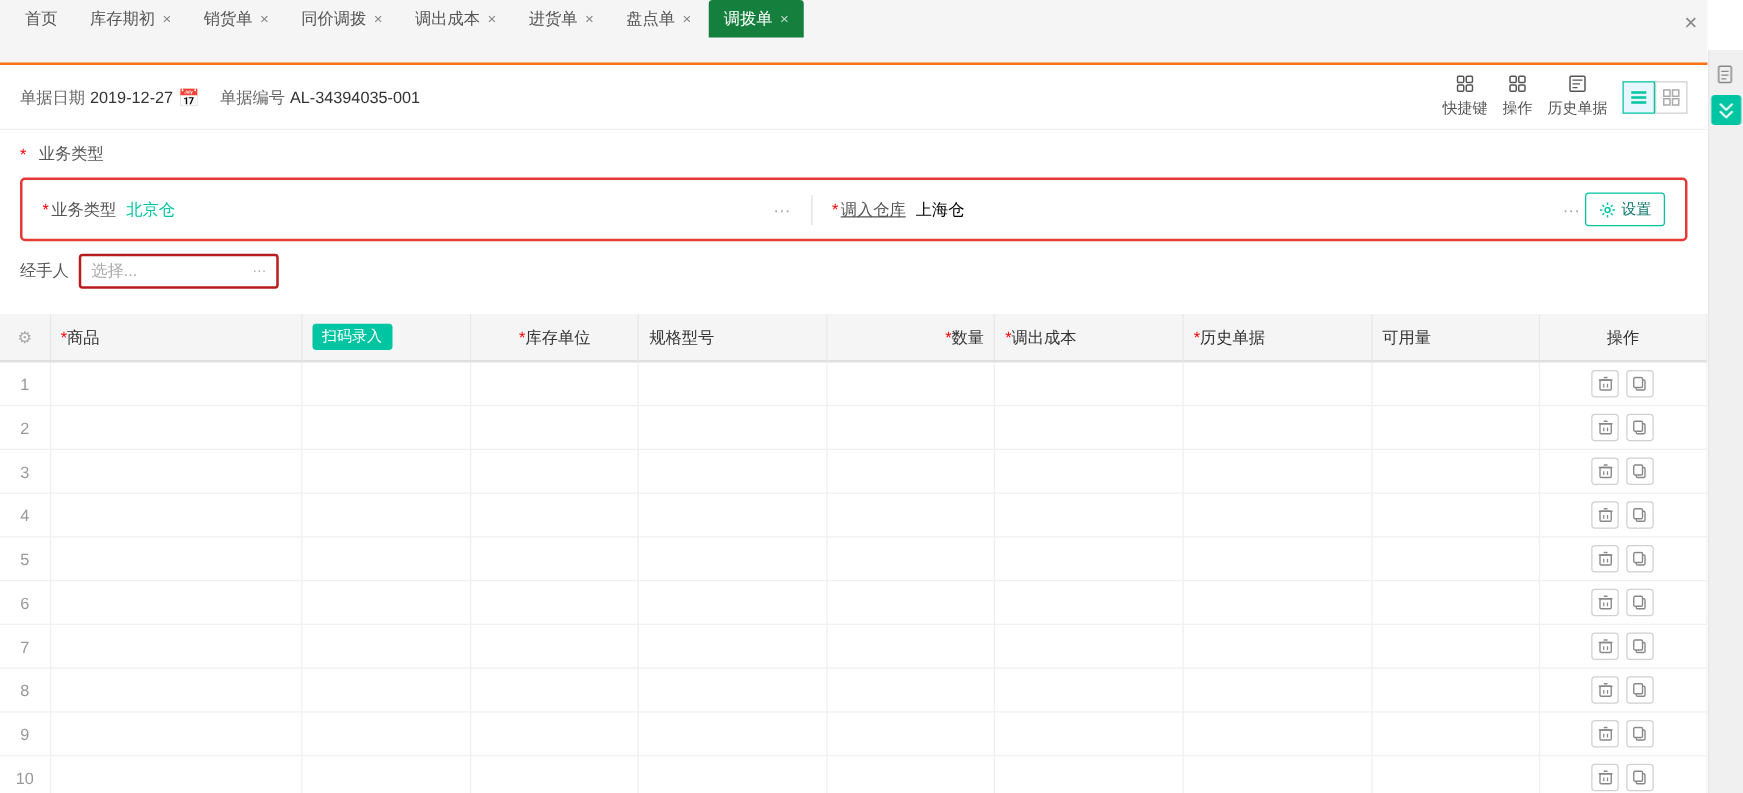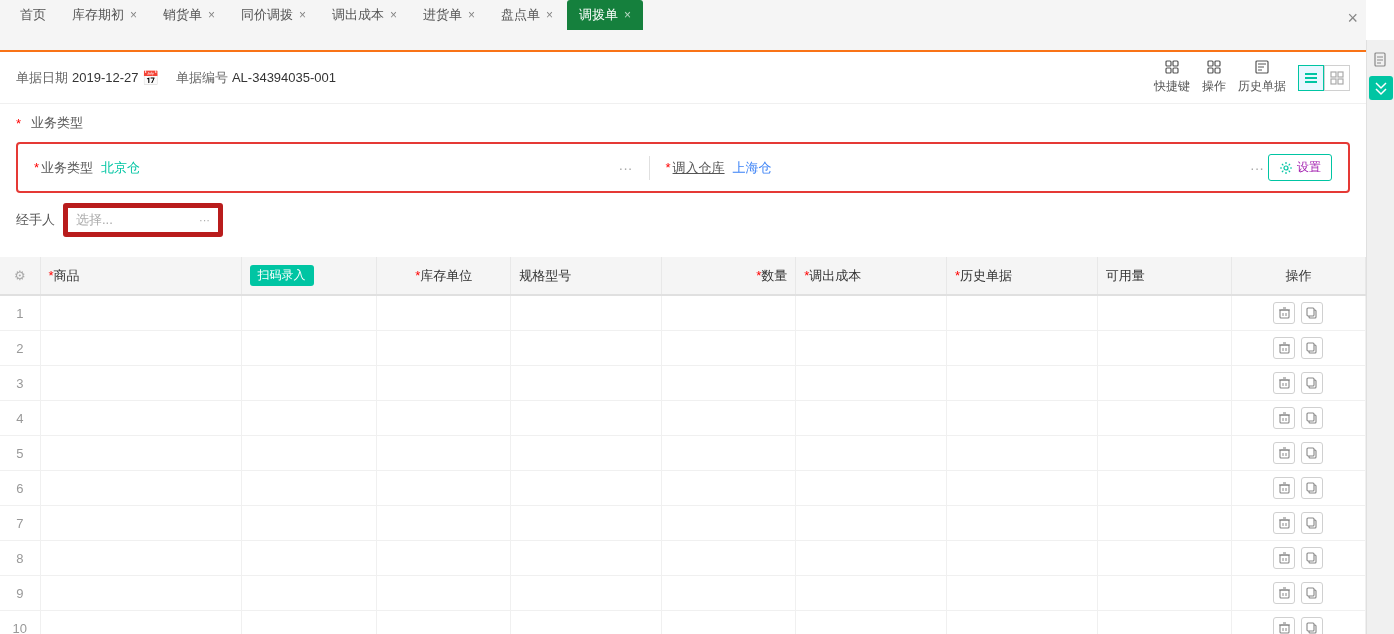--- a/index.html
+++ b/index.html
@@ -37,21 +37,21 @@
     .form-row { display: flex; align-items: center; gap: 24px; margin-bottom: 10px; }
     .field-group { display: flex; align-items: center; gap: 8px; }
     .required-star { color: #f00; margin-right: 2px; }
     .field-label { color: #555; font-size: 13px; }
     .field-value { color: #333; font-size: 13px; }
     .field-select { display: flex; align-items: center; gap: 4px; min-width: 140px; }
     .dropdown-icon { color: #aaa; font-size: 12px; cursor: pointer; }
     .more-icon { color: #aaa; font-size: 14px; cursor: pointer; margin-left: 8px; }
     .setting-btn {
       display: flex; align-items: center; gap: 4px; padding: 4px 10px;
-      border: 1px solid #00c5a3; border-radius: 3px; color: #a21caf; cursor: pointer;
+      border: 1px solid #00c5a3; border-radius: 3px; color: #0f766e; cursor: pointer;
       font-size: 12px; margin-left: 4px;
     }
     
     
     .red-section {
       border: 2px solid #e53935; border-radius: 4px; padding: 10px 16px;
       display: flex; align-items: center; gap: 0; margin: 0 16px 10px 16px;
     }
     .red-section-left { display: flex; align-items: center; flex: 1; }
     .red-section-divider { width: 1px; background: #e0e0e0; height: 24px; margin: 0 16px; }
@@ -212,37 +212,37 @@
     <div class="red-section-left">
       <span class="required-star">*</span>
       <span class="field-label" style="margin-right:8px;">业务类型</span>
       <span class="field-value" style="color:#00c5a3;">北京仓</span>
       <span class="more-icon" style="margin-left:auto;color:#aaa;">···</span>
     </div>
     <div class="red-section-divider"></div>
     <div class="red-section-right">
       <span class="required-star">*</span>
       <span class="field-label" style="margin-right:8px;text-decoration:underline;">调入仓库</span>
-      <span class="field-value" style="color:#3b82f6;">上海仓</span>
+      <span class="field-value" style="color:#000000;">上海仓</span>
       <span class="more-icon" style="margin-left:auto;color:#aaa;">···</span>
     </div>
     <div class="setting-btn">
       <svg width="14" height="14" viewBox="0 0 14 14" fill="none">
         <circle cx="7" cy="7" r="2" stroke="#00c5a3" stroke-width="1.2"></circle>
         <path d="M7 1v2M7 11v2M1 7h2M11 7h2M2.93 2.93l1.41 1.41M9.66 9.66l1.41 1.41M2.93 11.07l1.41-1.41M9.66 4.34l1.41-1.41" stroke="#00c5a3" stroke-width="1.2"></path>
       </svg>
       <span>设置</span>
     </div>
   </div>
 
   <div style="padding: 0 16px 10px 16px;">
     <div class="form-row">
       <div class="field-group">
         <span class="field-label">经手人</span>
-        <div style="display:flex;align-items:center;gap:4px;min-width:160px;border:5px solid #b91c1c;border-radius:3px;padding:3px 8px;">
+        <div style="display:flex;align-items:center;gap:4px;min-width:160px;border:2px solid #b91c1c;border-radius:3px;padding:3px 8px;">
           <span style="color:#aaa;font-size:13px;">选择...</span>
           <span style="flex:1"></span>
           <span style="color:#aaa;font-size:11px;">···</span>
         </div>
       </div>
     </div>
   </div>
 
   <div class="scroll-area">
     <table>

